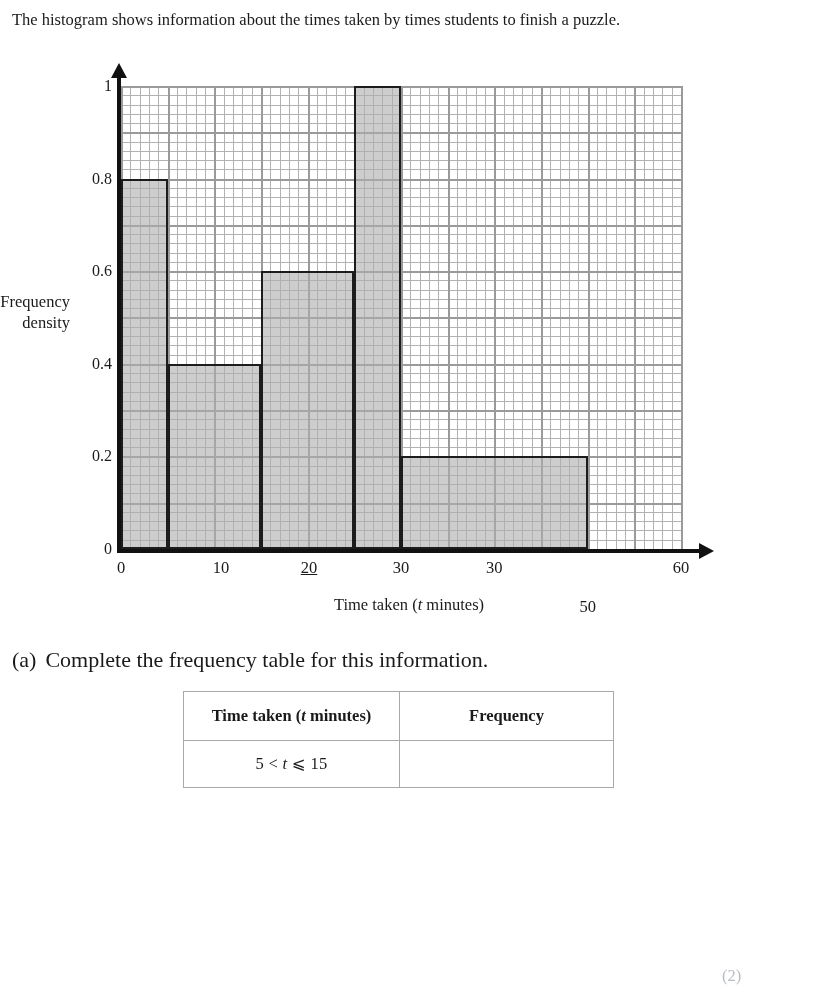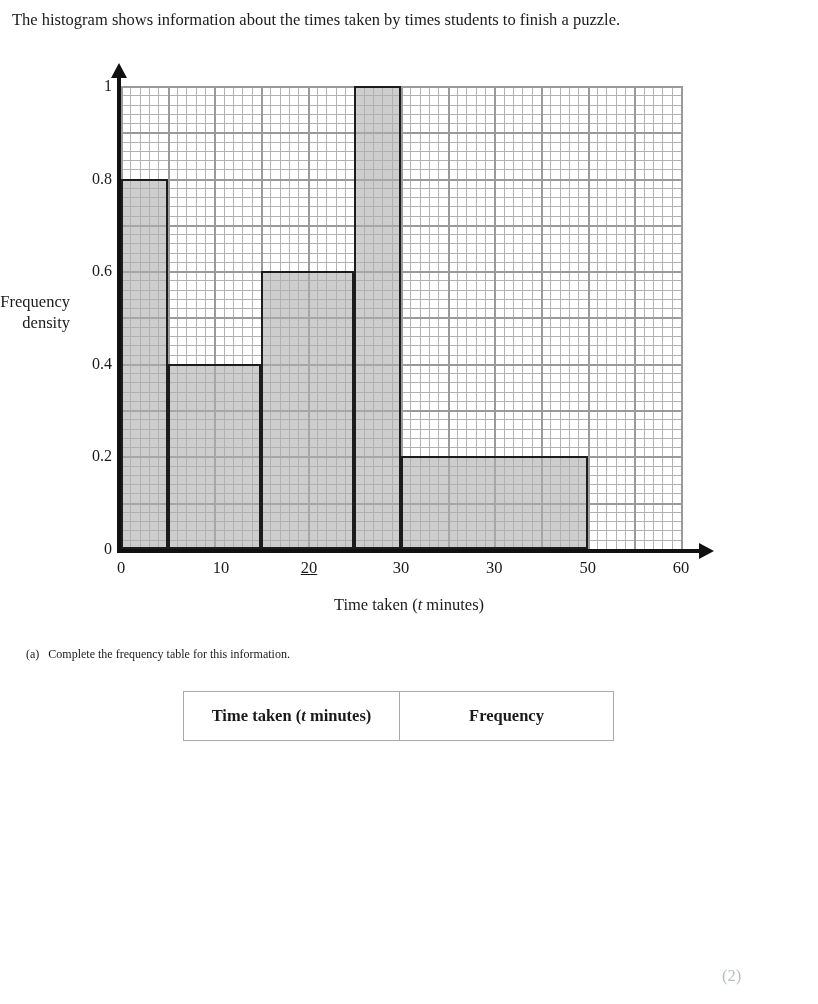--- a/index.html
+++ b/index.html
@@ -174,23 +174,23 @@
     top: 535px;
     width: 818px;
     text-align: center;
     font-size: 16.5px;
   }
   #x-axis-title .var-t { font-style: italic; }
 
   
   #part-a {
     position: absolute;
-    left: 26px;
+    left: 12px;
     top: 647px;
-    font-size: 12px;
+    font-size: 22px;
     white-space: nowrap;
   }
   #part-a-marker { margin-right: 9px; }
 
   
   #frequency-table {
     position: absolute;
     left: 183px;
     top: 691px;
     width: 430px;
@@ -256,21 +256,21 @@
       <div class="y-tick-label" style="top: 211.2px;">0.6</div>
       <div class="y-tick-label" style="top: 118.6px;">0.8</div>
       <div class="y-tick-label" style="top: 26px;">1</div>
     </div>
   <div id="x-tick-labels">
       <div class="x-tick-label" style="left: 121px;">0</div>
       <div class="x-tick-label" style="left: 221px;">10</div>
       <div class="x-tick-label" style="left: 309px; text-decoration: underline;">20</div>
       <div class="x-tick-label" style="left: 401px;">30</div>
       <div class="x-tick-label" style="left: 494.333px;">30</div>
-      <div class="x-tick-label" style="left: 587.667px;">50</div>
+      <div class="x-tick-label" style="left: 587.667px; margin-top: 39px;">50</div>
       <div class="x-tick-label" style="left: 681px;">60</div>
     </div>
 
   <div id="y-axis-title">
     <div>Frequency</div>
     <div>density</div>
   </div>
 
   <div id="x-axis-title"><span>Time taken (</span><span class="var-t">t</span><span> minutes)</span></div>
 </div>
@@ -282,16 +282,20 @@
     <col class="c-range">
     <col class="c-freq">
   </colgroup>
   <thead>
     <tr>
       <th><span>Time taken (</span><span class="var-t">t</span><span> minutes)</span></th>
       <th>Frequency</th>
     </tr>
   </thead>
   <tbody id="frequency-table-body">
+      <tr>
+        <td class="range-cell">5 &lt; <span class="var-t">t</span> ⩽ 15</td>
+        <td></td>
+      </tr>
     </tbody>
 </table>
 
 <div id="marks-indicator">(2)</div>
 
 </body></html>

